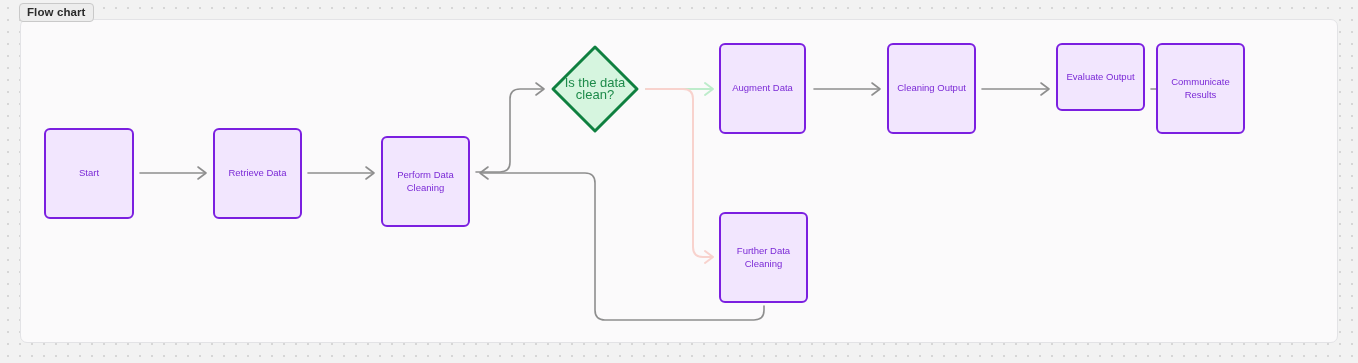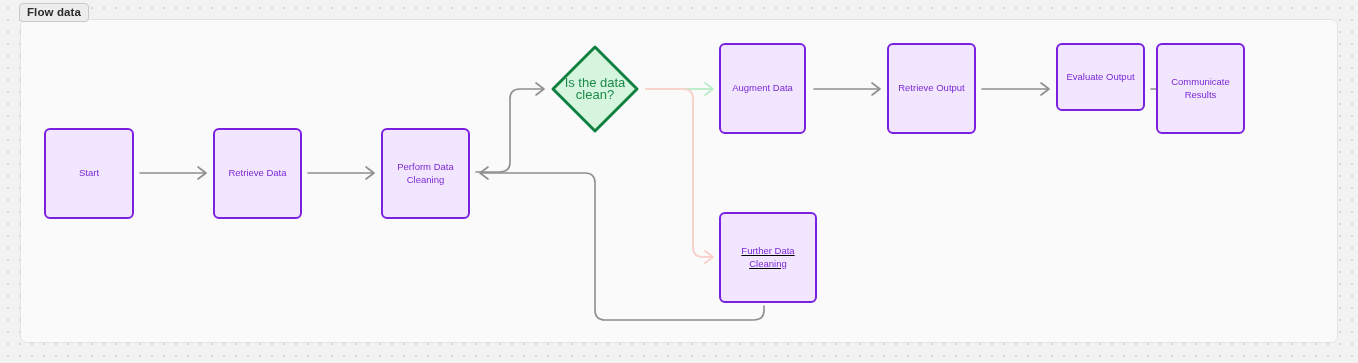--- a/index.html
+++ b/index.html
@@ -100,21 +100,21 @@
     color: #1d8a4a;
     font-size: 13px;
     line-height: 12.5px;
   }
 </style>
 </head>
 <body>
 
 <div id="app">
 
-  <div id="title-badge">Flow data</div>
+  <div id="title-badge">Flow chart</div>
 
   <div id="canvas"></div>
 
   <svg id="edges" viewBox="0 0 1358 363" xmlns="http://www.w3.org/2000/svg">
     <g fill="none" stroke-width="1.6" stroke-linecap="round" stroke-linejoin="round">
       <g>
         <path d="M 140 173 L 205 173" stroke="#8e8e8e"></path>
         <path d="M 198 167 L 206 173 L 198 179" stroke="#8e8e8e"></path>
       </g>
       <g>
@@ -153,48 +153,48 @@
   </svg>
 
   <div class="node process" style="left:213px; top:128px; width:89px; height:91px;">
     <span class="node-label">Retrieve Data</span>
   </div>
 
   <div class="node process" style="left:44px; top:128px; width:90px; height:91px;">
     <span class="node-label">Start</span>
   </div>
 
-  <div class="node process" style="left:381px; top:128px; width:89px; height:91px;">
+  <div class="node process" style="left:381px; top:136px; width:89px; height:91px;">
     <span class="node-label">Perform Data
 Cleaning</span>
   </div>
 
   <div class="node decision" style="left:550px; top:44px;">
     <svg class="diamond-shape" viewBox="0 0 90 90" xmlns="http://www.w3.org/2000/svg">
       <polygon points="45,3 87,45 45,87 3,45" fill="#d6f5df" stroke="#0f8040" stroke-width="3" stroke-linejoin="round"></polygon>
     </svg>
     <span class="node-label">Is the data
 clean?</span>
   </div>
 
   <div class="node process" style="left:719px; top:43px; width:87px; height:91px;">
     <span class="node-label">Augment Data</span>
   </div>
 
   <div class="node process" style="left:887px; top:43px; width:89px; height:91px;">
-    <span class="node-label">Retrieve Output</span>
+    <span class="node-label">Cleaning Output</span>
   </div>
 
   <div class="node process" style="left:1056px; top:43px; width:89px; height:68px;">
     <span class="node-label">Evaluate Output</span>
   </div>
 
   <div class="node process" style="left:1156px; top:43px; width:89px; height:91px;">
     <span class="node-label">Communicate
 Results</span>
   </div>
 
-  <div class="node process" style="left:719px; top:212px; width:98px; height:91px;text-decoration:underline;">
+  <div class="node process" style="left:719px; top:212px; width:89px; height:91px;">
     <span class="node-label">Further Data
 Cleaning</span>
   </div>
 
 </div>
 
 </body></html>

